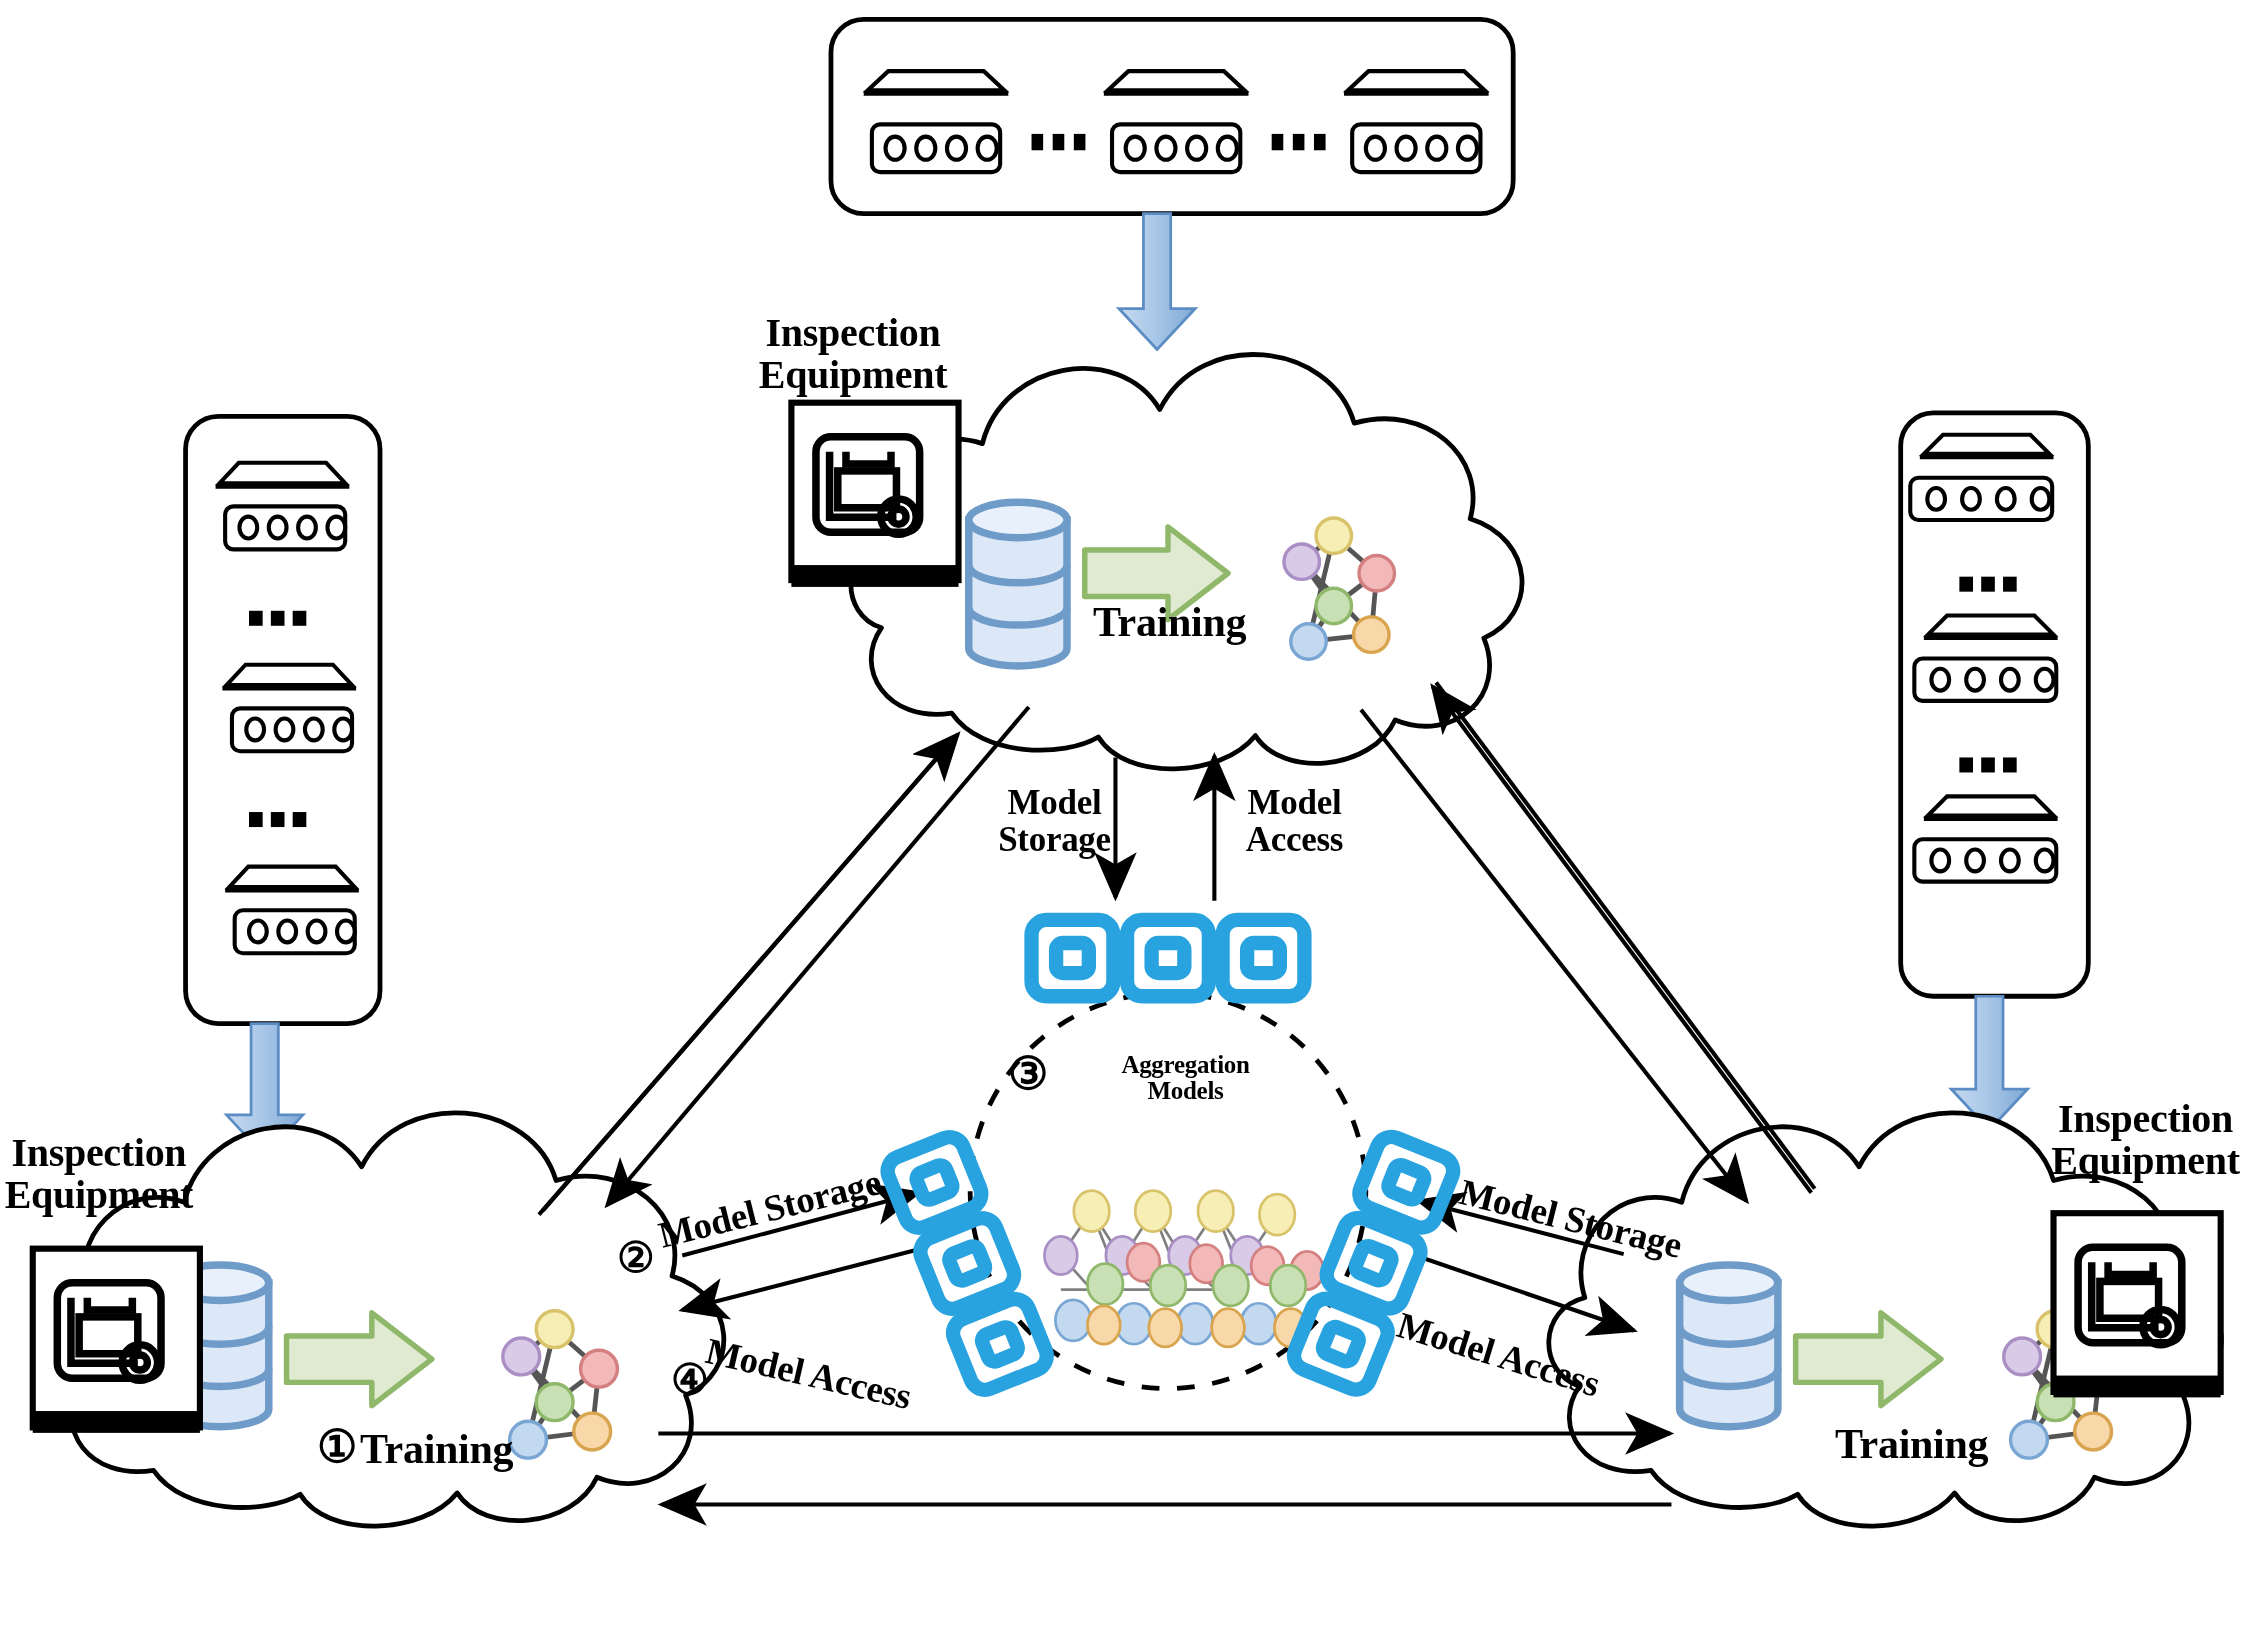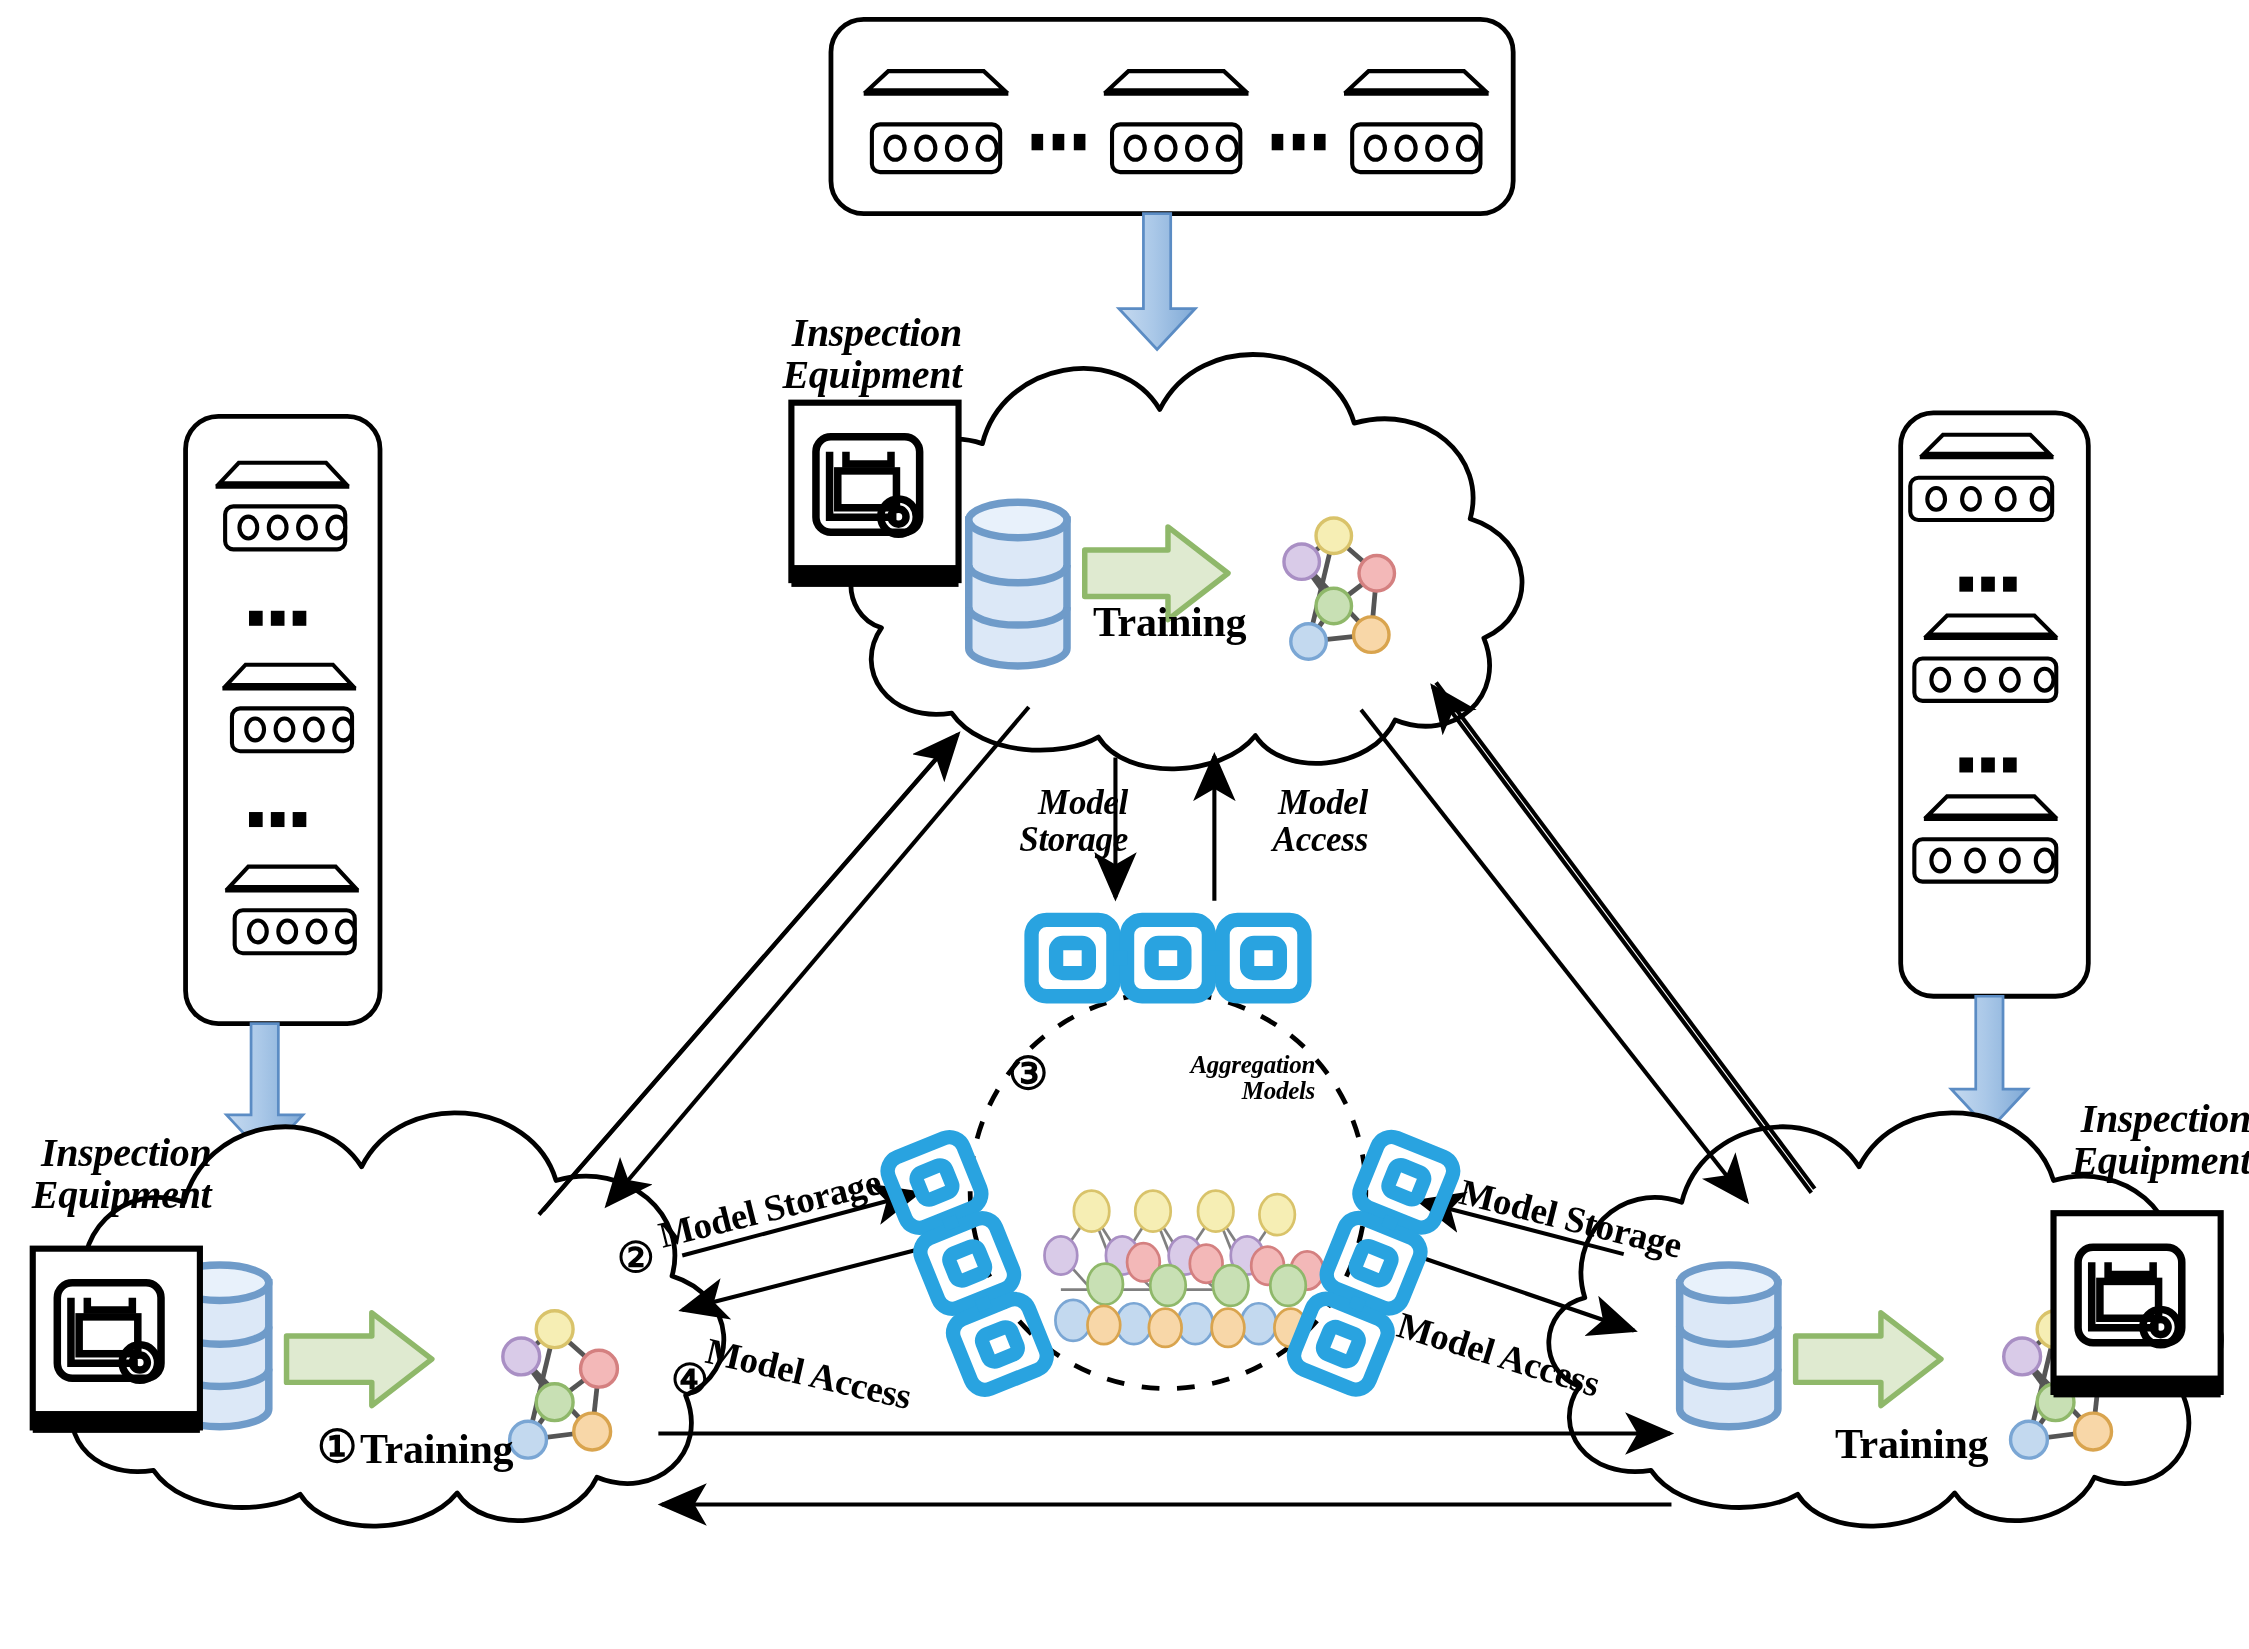--- a/index.html
+++ b/index.html
@@ -1,21 +1,21 @@
 <!DOCTYPE html>
 <html style="font-size:11px"><head>
 <meta charset="utf-8">
 <style>
   html,body{margin:0;padding:0;background:#ffffff;}
   body{font-family:"Liberation Serif",serif;}
   #stage{position:relative;width:2250px;height:1650px;background:#fff;overflow:hidden;}
   #stage svg.layer{position:absolute;left:0;top:0;width:2250px;height:1650px;}
   .lbl{position:absolute;font-family:"Liberation Serif",serif;font-weight:bold;color:#000;
        line-height:1.05;white-space:pre;letter-spacing:-0.3px;}
-  .lbl.ctr{text-align:right;font-style:italic;}
+  .lbl.ctr{text-align:center;}
 </style>
 </head>
 <body>
 
 <div id="stage">
 
 <svg class="layer" viewBox="0 0 3298 2418" xmlns="http://www.w3.org/2000/svg">
   <defs>
     <linearGradient id="bluearr" x1="0" y1="0" x2="1" y2="0">
       <stop offset="0%" stop-color="#c6daf0"></stop>

